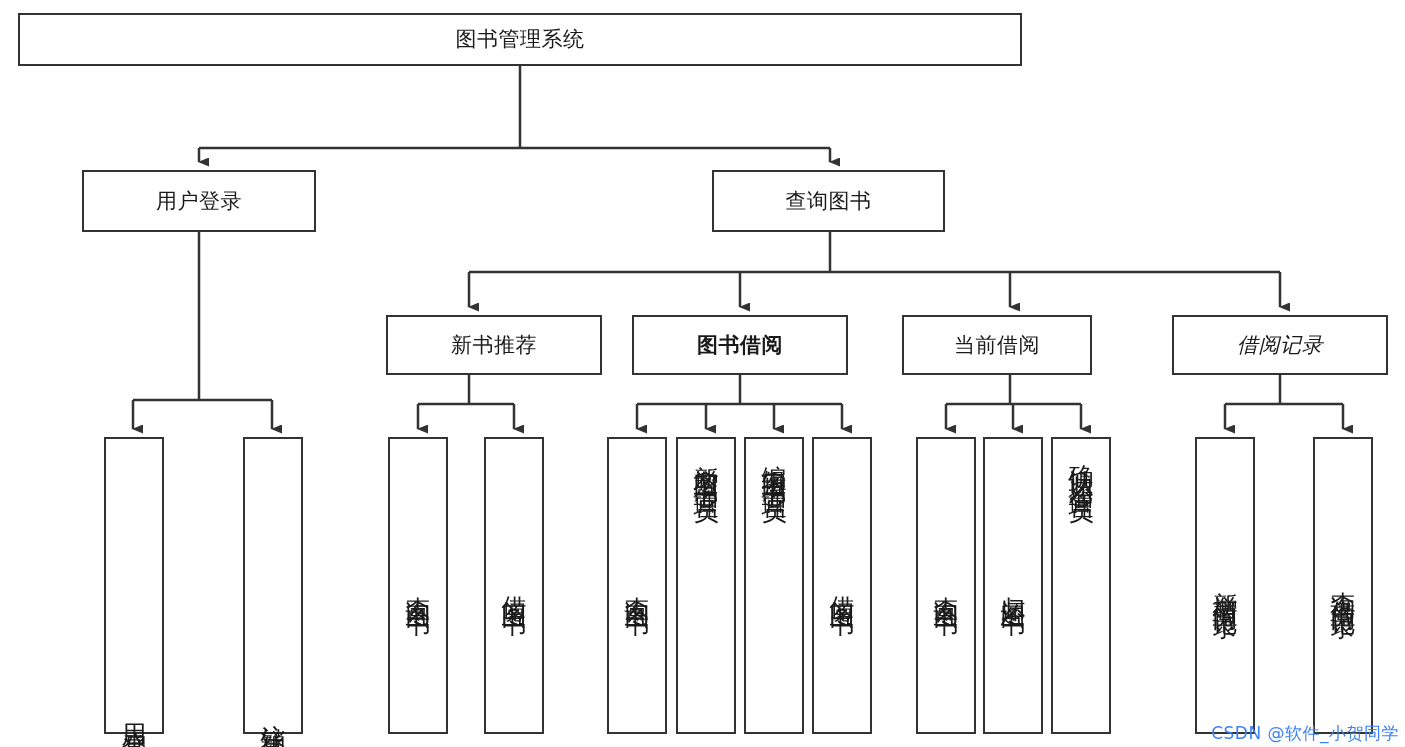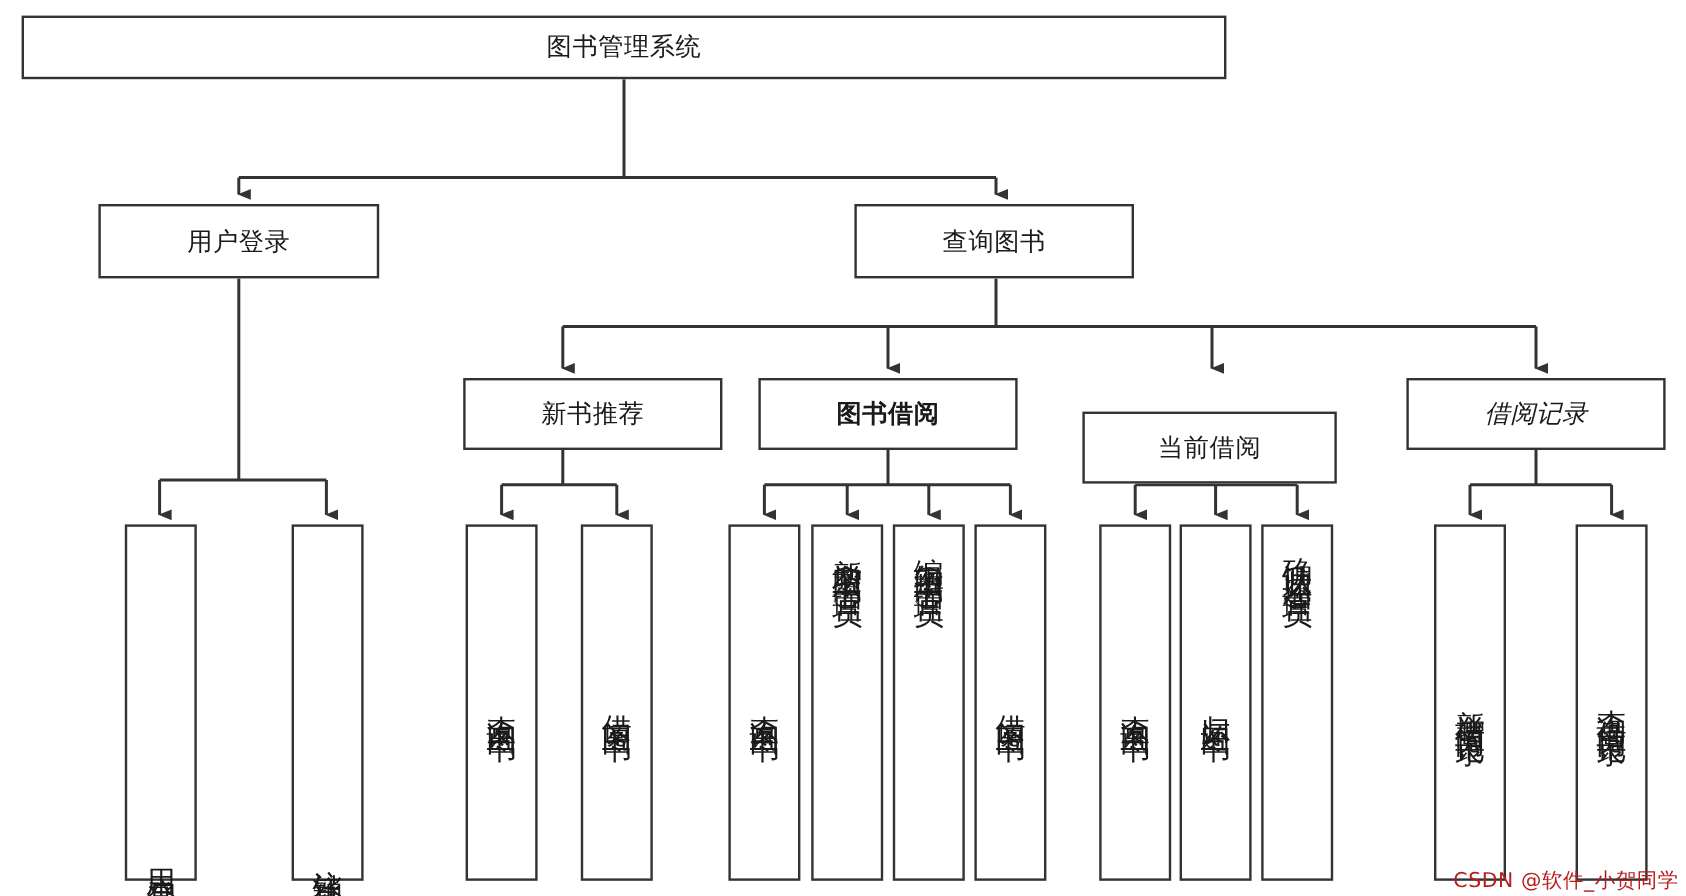--- a/index.html
+++ b/index.html
@@ -53,21 +53,21 @@
   .node.vertical.midish{
     align-items:center;
     padding-top:0;
   }
 
   #watermark{
     position:absolute;
     right:6px;
     bottom:2px;
     font-size:17px;
-    color:#b91c1c;
+    color:#3b82f6;
     letter-spacing:0.5px;
     white-space:nowrap;
     user-select:none;
     text-align:right;
   }
 </style>
 </head>
 <body>
 
 <div id="diagram-root">
@@ -134,21 +134,21 @@
         <span class="label">查询图书</span>
       </div>
     </div>
   <div id="nodes-level3">
       <div class="node" style="left: 362px; top: 315px; width: 216px; height: 60px; margin-left: 24px;">
         <span class="label">新书推荐</span>
       </div>
       <div class="node" style="left: 632px; top: 315px; width: 216px; height: 60px; font-weight: bold;">
         <span class="label">图书借阅</span>
       </div>
-      <div class="node" style="left: 902px; top: 315px; width: 212px; height: 60px; margin-top: 28px;">
+      <div class="node" style="left: 902px; top: 315px; width: 190px; height: 60px;">
         <span class="label">当前借阅</span>
       </div>
       <div class="node" style="left: 1172px; top: 315px; width: 216px; height: 60px; font-style: italic;">
         <span class="label">借阅记录</span>
       </div>
     </div>
   <div id="nodes-leaves">
       <div class="node vertical bottomish" style="left: 104px; top: 437px; width: 60px; height: 297px;">
         <span class="label">用户登录</span>
       </div>

